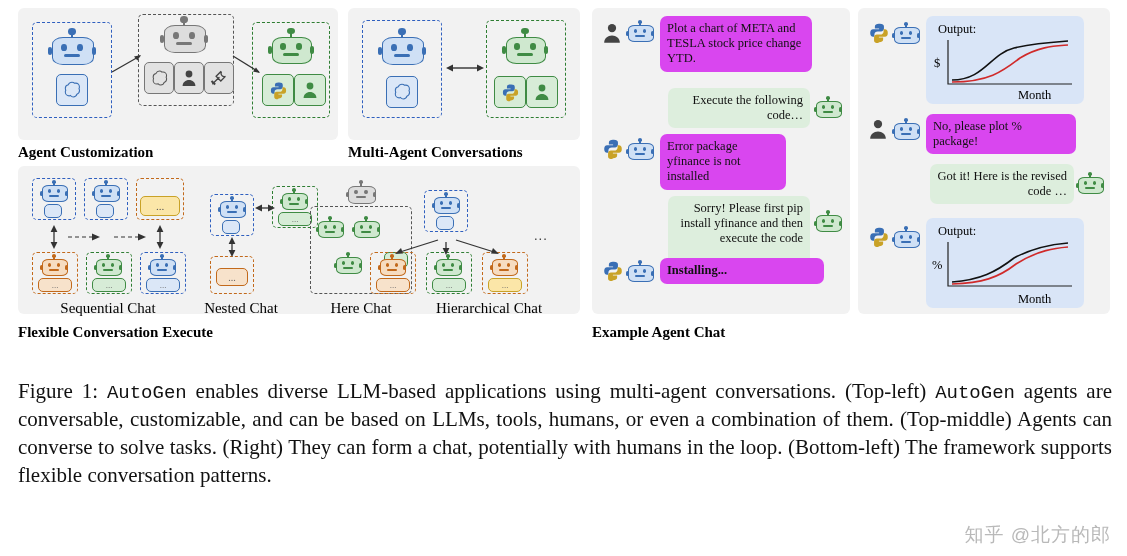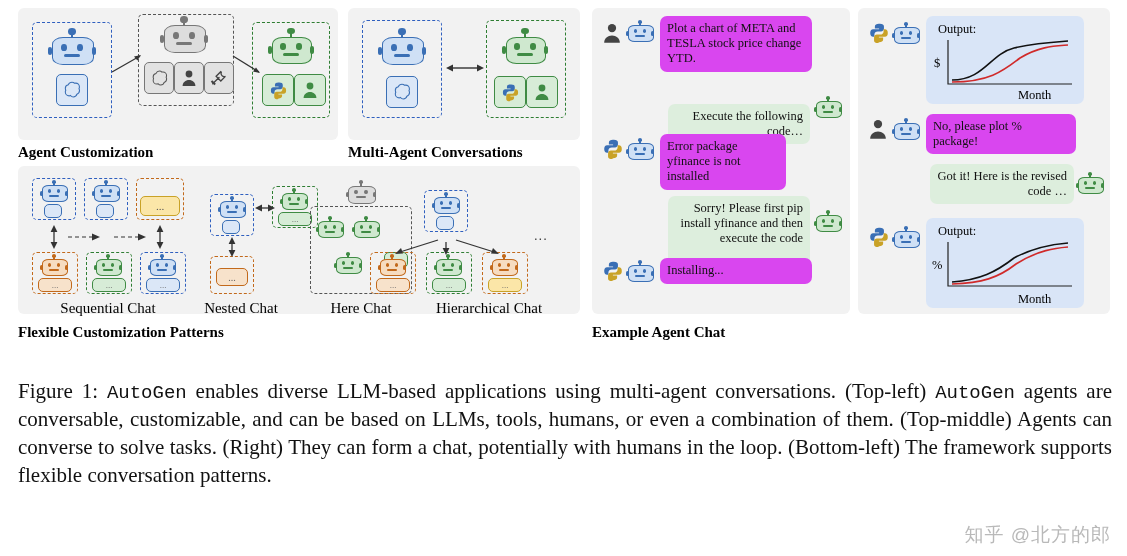--- a/index.html
+++ b/index.html
@@ -604,21 +604,21 @@
     <path d="M29 26 L37 25.6 L35 20 Z" fill="#333"></path>
     <path d="M80 14 V22" stroke="#333" stroke-width="1.3"></path>
     <path d="M80 27 L76.6 20 L83.4 20 Z" fill="#333"></path>
     <path d="M90 12 L128 24" stroke="#333" stroke-width="1.3" fill="none"></path>
     <path d="M133 26 L125 25.6 L127 20 Z" fill="#333"></path>
   </svg>
   <div class="small-dots" style="left:534px; top:228px;">...</div>
 
   <div class="pattern-label" style="left:410px; top:300px; width:158px;">Hierarchical Chat</div>
 
-  <div class="panel-caption" style="left:18px; top:324px; width:562px;">Flexible Customization Patterns</div>
+  <div class="panel-caption" style="left:18px; top:324px; width:562px;">Flexible Conversation Execute</div>
 
   <div class="panel" style="left:592px; top:8px; width:258px; height:306px;"></div>
 
   <div style="position:absolute; left:602px; top:22px; width:20px; height:22px;">
     <svg class="person-svg" width="20" height="22" viewBox="0 0 16 18" aria-hidden="true">
       <circle cx="8" cy="5" r="3.4" fill="#444"></circle>
       <path d="M1.6 17c0-3.6 2.9-6 6.4-6s6.4 2.4 6.4 6z" fill="#444"></path>
     </svg>
   </div>
   <div class="robot" style="left:626px; top:20px; width:28px; height:24px;">
@@ -626,21 +626,21 @@
       <div class="antdot"></div>
     <div class="head"></div>
       <div class="ear l"></div>
       <div class="ear r"></div>
     <div class="eye l"></div>
       <div class="eye r"></div>
       <div class="mouth"></div>
   </div>
   <div class="bubble blue" style="left:660px; top:16px; width:152px; height:56px;">Plot a chart of META and TESLA stock price change YTD.</div>
 
-  <div class="bubble green" style="left:668px; top:88px; width:142px; height:40px;margin-top:16px;">Execute the following code…</div>
+  <div class="bubble green" style="left:668px; top:88px; width:142px; height:40px;">Execute the following code…</div>
   <div class="robot green" style="left:814px; top:96px; width:28px; height:24px;">
     <div class="ant"></div>
       <div class="antdot"></div>
     <div class="head"></div>
       <div class="ear l"></div>
       <div class="ear r"></div>
     <div class="eye l"></div>
       <div class="eye r"></div>
       <div class="mouth"></div>
   </div>
@@ -684,21 +684,21 @@
   <div class="robot" style="left:626px; top:260px; width:28px; height:24px;">
     <div class="ant"></div>
       <div class="antdot"></div>
     <div class="head"></div>
       <div class="ear l"></div>
       <div class="ear r"></div>
     <div class="eye l"></div>
       <div class="eye r"></div>
       <div class="mouth"></div>
   </div>
-  <div class="bubble blue" style="left:660px; top:258px; width:152px; height:26px;">Installing...</div>
+  <div class="bubble blue" style="left:660px; top:258px; width:164px; height:26px;font-weight:bold;">Installing...</div>
 
   <div class="panel" style="left:858px; top:8px; width:252px; height:306px;"></div>
 
   <div style="position:absolute; left:868px; top:22px; width:22px; height:22px;">
     <svg width="22" height="22" viewBox="0 0 24 24" aria-hidden="true">
       <path d="M11.9 2c-2.6 0-4.4.9-4.4 2.9v2.2h4.6v.8H5.6C3.5 7.9 2.4 9.3 2.4 12s1.1 4 3.2 4h1.4v-2.3c0-2 1.6-3.4 3.6-3.4h3.6c1.8 0 3.2-1.3 3.2-3.1V4.9C17.4 3 15.7 2 13 2z" fill="#3a6fb5"></path>
       <path d="M12.1 22c2.6 0 4.4-.9 4.4-2.9v-2.2h-4.6v-.8h6.5c2.1 0 3.2-1.4 3.2-4.1s-1.1-4-3.2-4h-1.4v2.3c0 2-1.6 3.4-3.6 3.4H9.8c-1.8 0-3.2 1.3-3.2 3.1v3.3c0 1.9 1.7 2.9 4.4 2.9z" fill="#c9a227"></path>
     </svg>
   </div>
   <div class="robot" style="left:892px; top:22px; width:28px; height:24px;">

